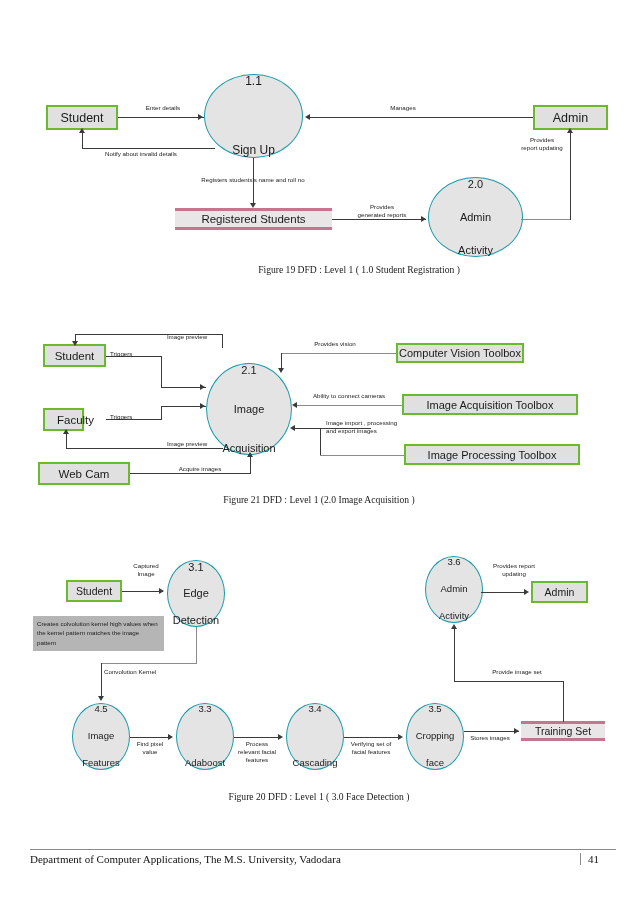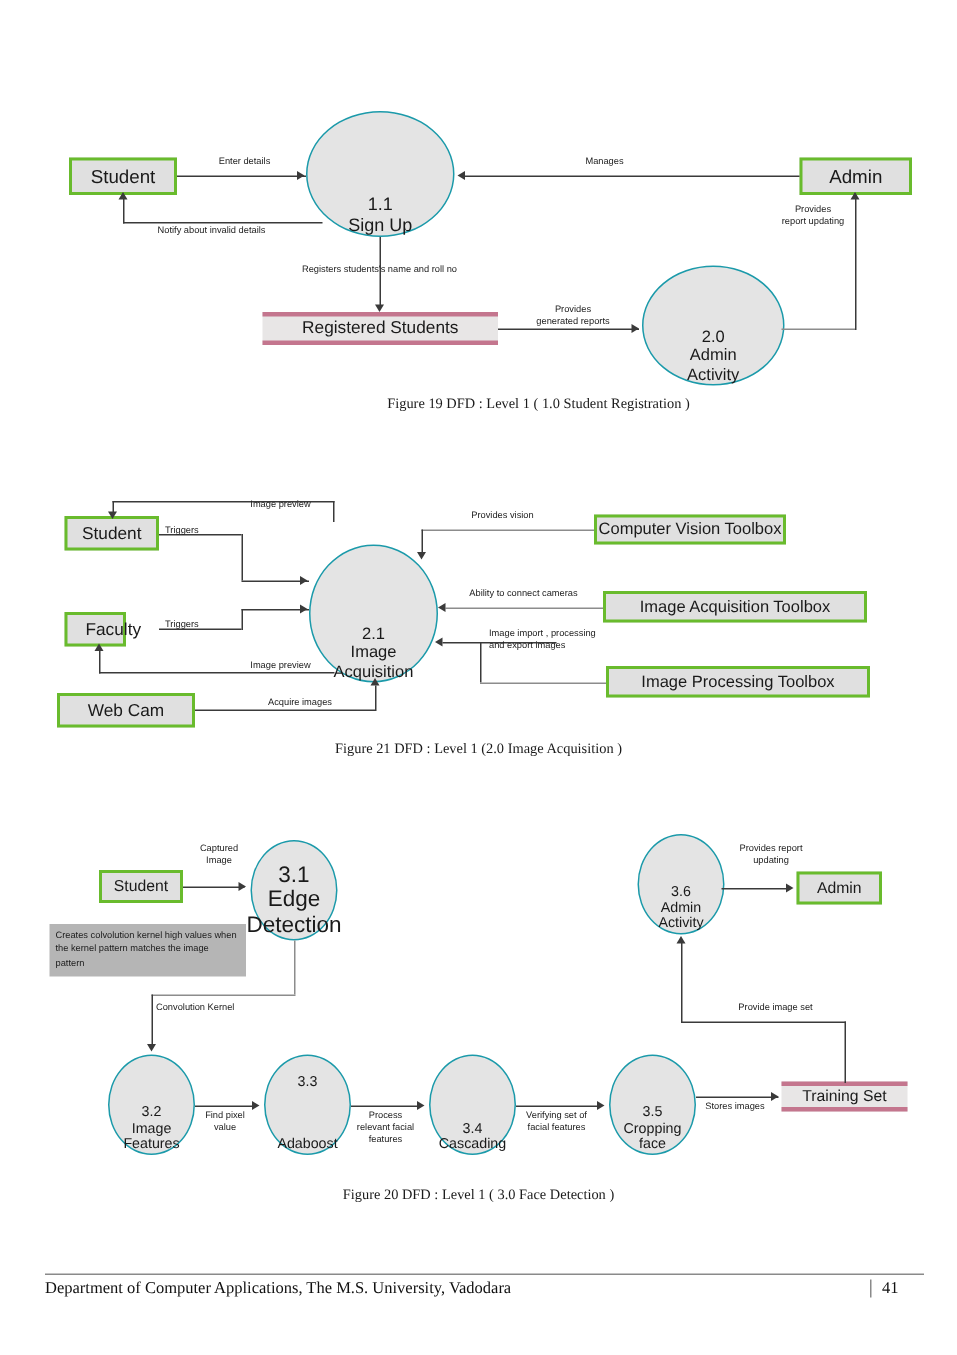--- a/index.html
+++ b/index.html
@@ -18,21 +18,21 @@
     display:flex;align-items:center;justify-content:center;
     color:#1a1a1a;
     box-sizing:border-box;
     white-space:nowrap;
   }
   .proc{
     position:absolute;
     background:#e4e4e4;
     border:1.6px solid #1b9aaa;
     border-radius:50%;
-    display:flex;flex-direction:column;align-items:center;justify-content:flex-end;
+    display:flex;flex-direction:column;align-items:center;justify-content:space-between;
     box-sizing:border-box;
     line-height:1.12;
     text-align:center;
     color:#1a1a1a;
   }
   .store{
     position:absolute;
     background:#e8e6e6;
     border-top:3.5px solid #c4768e;
     border-bottom:3.5px solid #c4768e;
@@ -217,28 +217,28 @@
   <div>
 
     <div class="entity" style="left:66px;top:580px;width:56px;height:22px;font-size:10.5px;">
       <span>Student</span>
     </div>
 
     <div class="entity" style="left:531px;top:581px;width:57px;height:22px;font-size:10.5px;">
       <span>Admin</span>
     </div>
 
-    <div class="proc" style="left:167px;top:560px;width:58px;height:67px;font-size:15px;">
+    <div class="proc" style="left:167px;top:560px;width:58px;height:67px;font-size:11px;">
       <span>3.1</span>
       <span>Edge</span>
       <span>Detection</span>
     </div>
 
     <div class="proc" style="left:72px;top:703px;width:58px;height:67px;font-size:9.5px;">
-      <span>3.2</span>
+      <span>4.5</span>
       <span>Image</span>
       <span>Features</span>
     </div>
 
     <div class="proc" style="left:176px;top:703px;width:58px;height:67px;font-size:9.5px;gap:31px;">
       <span>3.3</span>
       <span>Adaboost</span>
     </div>
 
     <div class="proc" style="left:286px;top:703px;width:58px;height:67px;font-size:9.5px;">

